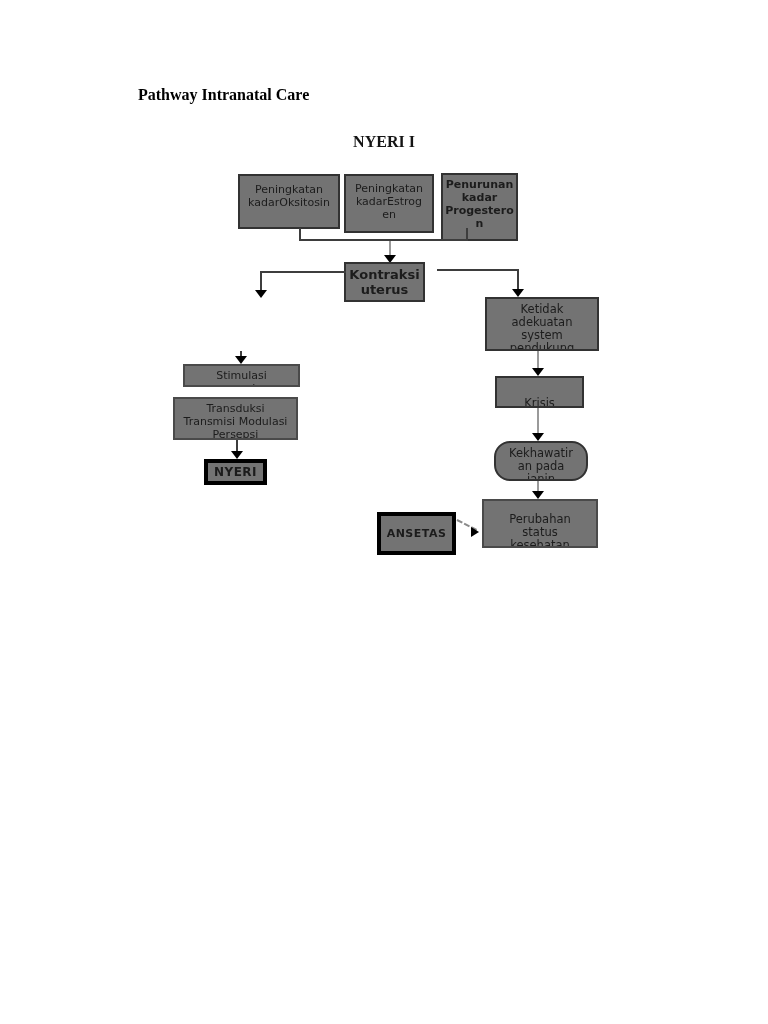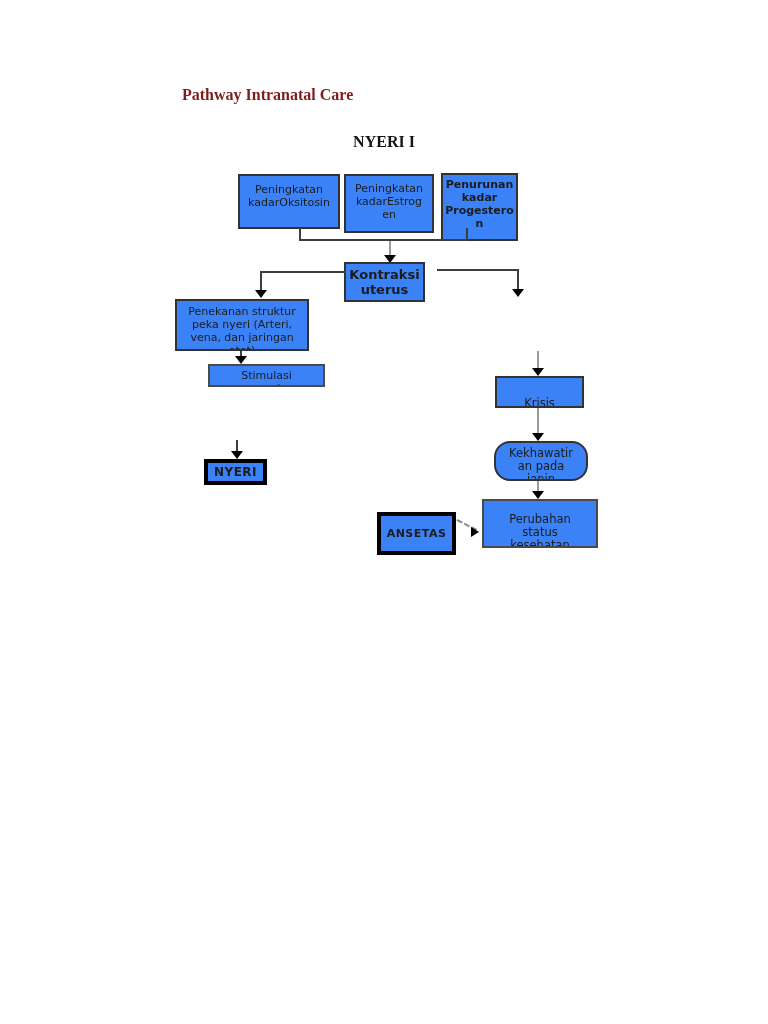--- a/index.html
+++ b/index.html
@@ -7,36 +7,35 @@
     position:relative;
     width:768px;height:1024px;
     background:#ffffff;
     overflow:hidden;
     font-family:"DejaVu Sans", sans-serif;
     color:#1c1c1c;
   }
   .doc-title{
     position:absolute;left:138px;top:86px;
     font-family:"Liberation Serif", serif;
-    font-weight:bold;font-size:16px;color:#7f1d1d;
+    font-weight:bold;font-size:16px;color:#000000;
     white-space:nowrap;
-    margin-left:44px;
   }
   .section-heading{
     position:absolute;left:334px;top:133px;width:100px;
     text-align:center;
     font-family:"Liberation Serif", serif;
     font-weight:bold;font-size:16px;color:#141414;
     white-space:nowrap;
   }
   .fc-box{
     position:absolute;
     box-sizing:border-box;
     border:2px solid #323232;
-    background:#3b82f6;
+    background:#737373;
     text-align:center;
     font-size:11px;line-height:13px;
     overflow:hidden;
     color:#1c1c1c;
   }
   .fc-box.soft{border-color:#4a4a4a;}
   .fc-box.bold-label{font-weight:bold;font-size:13px;line-height:15px;}
   .fc-box.emphasis{
     border:4px solid #000000;
     display:flex;align-items:center;justify-content:center;
@@ -100,43 +99,48 @@
     </div>
 
   <div class="hline" style="left:260px;top:271px;width:86px;"></div>
   <div class="vline" style="left:260px;top:271px;height:20px;"></div>
   <div class="arrow-down" style="left:255px;top:290px;"></div>
 
   <div class="hline" style="left:437px;top:269px;width:82px;"></div>
   <div class="vline" style="left:517px;top:269px;height:21px;"></div>
   <div class="arrow-down" style="left:512px;top:289px;"></div>
 
-  <div class="fc-box" style="left:175px;top:299px;width:134px;height:52px;padding-top:4px;">
-      <div>Penekanan struktur</div>
-      <div>peka nyeri (Arteri,</div>
-      <div>vena, dan jaringan</div>
-      <div>otot)</div>
-    </div>
 
   <div class="vline" style="left:240px;top:351px;height:8px;"></div>
   <div class="arrow-down" style="left:235px;top:356px;"></div>
 
-  <div class="fc-box soft" style="left:183px;top:364px;width:117px;height:23px;padding-top:3px;margin-left:25px;">
+  <div class="fc-box soft" style="left:183px;top:364px;width:117px;height:23px;padding-top:3px;">
       <div>Stimulasi</div>
       <div>nyeri</div>
     </div>
 
+  <div class="fc-box soft" style="left:173px;top:397px;width:125px;height:43px;padding-top:3px;">
+      <div>Transduksi</div>
+      <div>Transmisi Modulasi</div>
+      <div>Persepsi</div>
+    </div>
 
   <div class="vline" style="left:236px;top:440px;height:13px;"></div>
   <div class="arrow-down" style="left:231px;top:451px;"></div>
 
   <div class="fc-box emphasis" style="left:204px;top:459px;width:63px;height:26px;">
     <span>NYERI</span>
   </div>
 
+  <div class="fc-box" style="left:485px;top:297px;width:114px;height:54px;padding-top:4px;font-size:11.5px;">
+      <div>Ketidak</div>
+      <div>adekuatan</div>
+      <div>system</div>
+      <div>pendukung</div>
+    </div>
 
   <div class="vline light" style="left:537px;top:351px;height:19px;"></div>
   <div class="arrow-down" style="left:532px;top:368px;"></div>
 
   <div class="fc-box" style="left:495px;top:376px;width:89px;height:32px;padding-top:19px;font-size:11.5px;">
       <div>Krisis</div>
       <div>situasi</div>
     </div>
 
   <div class="vline light" style="left:537px;top:408px;height:27px;"></div>

